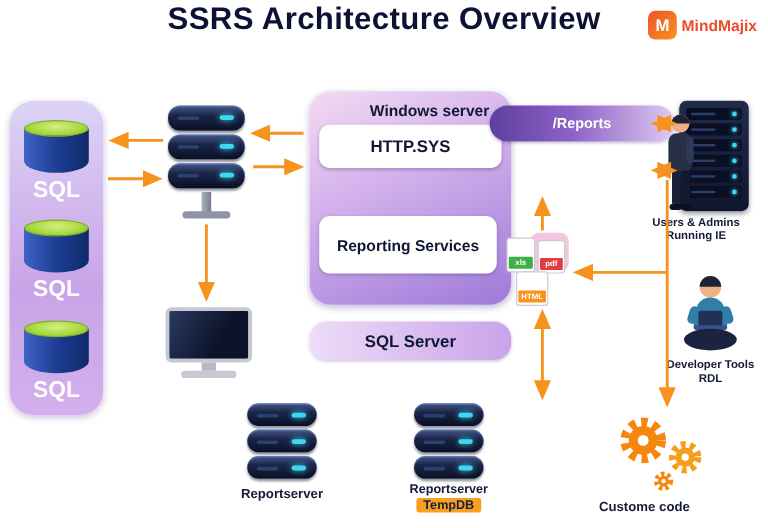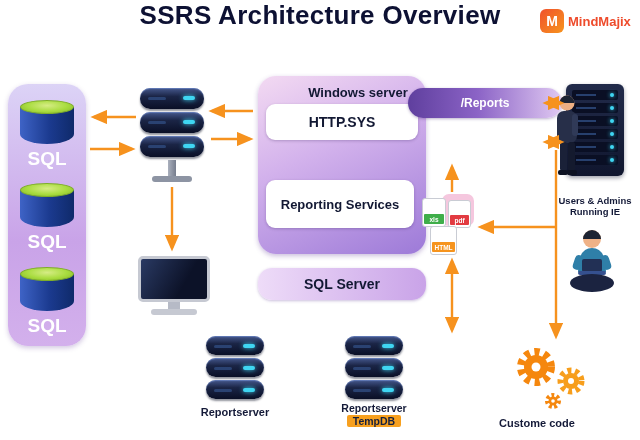--- a/index.html
+++ b/index.html
@@ -180,35 +180,39 @@
   <svg class="abs" style="left:552px;top:92px;" width="30" height="86" viewBox="0 0 30 86">
     <circle cx="15" cy="11" r="7.5" fill="#EDB084"></circle>
     <path d="M7.5 11 A7.5 7.5 0 0 1 22.5 11 Z" fill="#1d2433"></path>
     <rect x="5" y="19" width="20" height="32" rx="7" fill="#272f49"></rect>
     <rect x="20" y="22" width="6" height="22" rx="3" fill="#303a58"></rect>
     <rect x="8" y="50" width="7" height="29" rx="2.5" fill="#1a2138"></rect>
     <rect x="16" y="50" width="7" height="29" rx="2.5" fill="#141a2e"></rect>
     <rect x="6" y="78" width="10" height="5" rx="2" fill="#0d1222"></rect>
     <rect x="15" y="78" width="10" height="5" rx="2" fill="#0d1222"></rect>
   </svg>
-  <div class="cap small-cap" style="left:553px;top:180px;width:84px;margin-top:15px;">
+  <div class="cap small-cap" style="left:538px;top:180px;width:84px;">
     <div>Users &amp; Admins</div>
     <div>Running IE</div>
   </div>
 
   <svg class="abs" style="left:560px;top:226px;" width="64" height="70" viewBox="0 0 64 70">
     <circle cx="32" cy="13" r="9" fill="#EFB287"></circle>
     <path d="M23 13 A9 9 0 0 1 41 13 Z" fill="#1d2433"></path>
     <path d="M18 46 Q18 22 32 22 Q46 22 46 46 Z" fill="#2F7FA8"></path>
     <rect x="14" y="29" width="8" height="15" rx="4" fill="#2F7FA8" transform="rotate(18 18 36)"></rect>
     <rect x="42" y="29" width="8" height="15" rx="4" fill="#2F7FA8" transform="rotate(-18 46 36)"></rect>
     <rect x="22" y="33" width="20" height="13" rx="2" fill="#223055"></rect>
     <rect x="18" y="45" width="28" height="4" rx="2" fill="#35508f"></rect>
     <ellipse cx="32" cy="57" rx="22" ry="9" fill="#1b2340"></ellipse>
   </svg>
+  <div class="cap small-cap" style="left:548px;top:299px;width:88px;">
+    <div>Developer Tools</div>
+    <div>RDL</div>
+  </div>
 
   <svg class="abs" style="left:506px;top:340px;" width="92" height="74" viewBox="0 0 92 74">
     <circle cx="30" cy="27" r="15" fill="none" stroke="#F5870E" stroke-width="8" stroke-dasharray="5.2 4.6"></circle>
     <circle cx="30" cy="27" r="12" fill="#F5870E"></circle>
     <circle cx="30" cy="27" r="4.5" fill="#fff"></circle>
     <circle cx="65" cy="41" r="10.5" fill="none" stroke="#F79E1B" stroke-width="6" stroke-dasharray="4 3.6"></circle>
     <circle cx="65" cy="41" r="8" fill="#F79E1B"></circle>
     <circle cx="65" cy="41" r="3" fill="#fff"></circle>
     <circle cx="47" cy="61" r="6" fill="none" stroke="#F5870E" stroke-width="4" stroke-dasharray="2.8 2.4"></circle>
     <circle cx="47" cy="61" r="4.5" fill="#F5870E"></circle>

